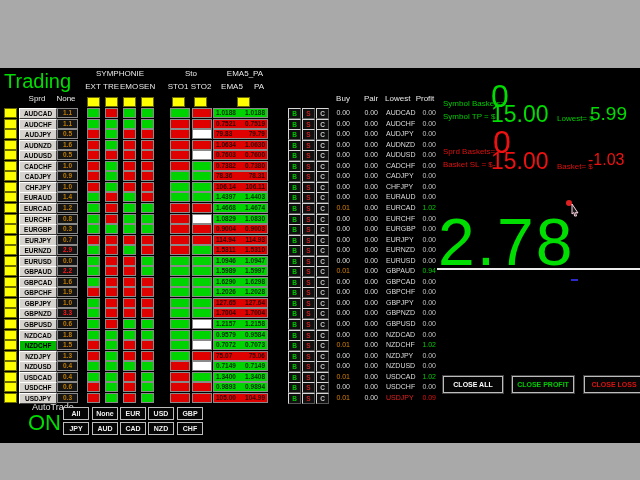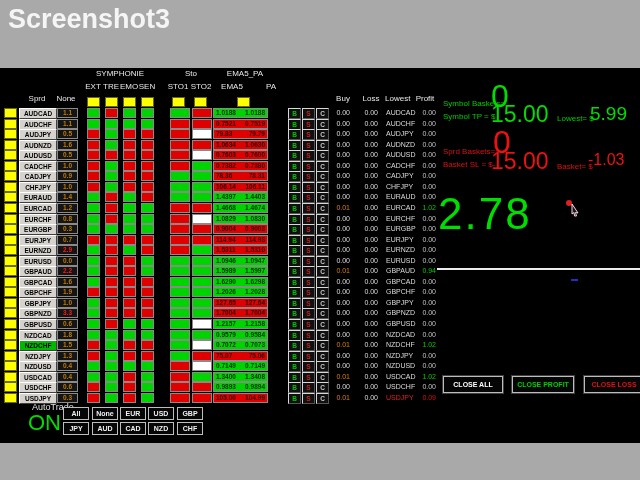--- a/index.html
+++ b/index.html
@@ -46,41 +46,41 @@
             text-align:center;line-height:15px;border:1px solid #bdbdbd;box-shadow:0 0 0 1px #404040;}
   .filterbtn{position:absolute;width:24px;height:11px;background:#060606;color:#f0f0f0;font-size:7px;font-weight:bold;
              text-align:center;line-height:11px;border:1px solid #bdbdbd;}
   #divider{left:437px;top:268px;width:203px;height:2px;background:#ececec;}
   #bluetick{left:571px;top:279px;width:7px;height:2px;background:#2a2acc;}
 </style>
 </head>
 <body>
 
 <div id="screen">
-  <div class="abs" id="title">Screenshot3</div>
   <div class="abs" id="panel"></div>
 
+  <div class="abs" id="trading">Trading</div>
 
   <div class="abs hdr" style="left:88px;top:69px;width:64px;">SYMPHONIE</div>
   <div class="abs hdr" style="left:176px;top:69px;width:30px;">Sto</div>
   <div class="abs hdr" style="left:219px;top:69px;width:52px;">EMA5_PA</div>
 
   <div class="abs hdr2" style="left:83px;top:82px;width:20px;">EXT</div>
   <div class="abs hdr2" style="left:101px;top:82px;width:20px;">TRE</div>
   <div class="abs hdr2" style="left:119px;top:82px;width:20px;">EMO</div>
   <div class="abs hdr2" style="left:137px;top:82px;width:20px;">SEN</div>
   <div class="abs hdr2" style="left:166px;top:82px;width:24px;">STO1</div>
   <div class="abs hdr2" style="left:189px;top:82px;width:24px;">STO2</div>
   <div class="abs hdr2" style="left:219px;top:82px;width:26px;">EMA5</div>
-  <div class="abs hdr2" style="left:262px;top:82px;width:18px;">PA</div>
+  <div class="abs hdr2" style="left:250px;top:82px;width:18px;">PA</div>
 
   <div class="abs hdr2" style="left:22px;top:94px;width:30px;">Sprd</div>
   <div class="abs hdr2" style="left:52px;top:94px;width:28px;">None</div>
   <div class="abs hdr2" style="left:330px;top:94px;width:26px;">Buy</div>
-  <div class="abs hdr2" style="left:358px;top:94px;width:26px;">Loss</div>
+  <div class="abs hdr2" style="left:358px;top:94px;width:26px;">Pair</div>
   <div class="abs hdr2" style="left:385px;top:94px;width:40px;text-align:left;">Lowest</div>
   <div class="abs hdr2" style="left:412px;top:94px;width:26px;">Profit</div>
 
   <div id="colToggles">
       <div class="abs ysq" style="left: 87px; top: 97px;"></div>
       <div class="abs ysq" style="left: 105px; top: 97px;"></div>
       <div class="abs ysq" style="left: 123px; top: 97px;"></div>
       <div class="abs ysq" style="left: 141px; top: 97px;"></div>
       <div class="abs ysq" style="left: 172px; top: 97px;"></div>
       <div class="abs ysq" style="left: 194px; top: 97px;"></div>
@@ -712,21 +712,21 @@
   <div class="abs glab" style="left:557px;top:114px;">Lowest= $</div>
   <div class="abs gbig" style="left:590px;top:104px;font-size:19px;line-height:1;">5.99</div>
 
   <div class="abs rbig" style="left:493px;top:126px;font-size:32px;line-height:1;">0</div>
   <div class="abs rlab" style="left:443px;top:147px;">Sprd Baskets=</div>
   <div class="abs rbig" style="left:491px;top:150px;font-size:23px;line-height:1;">15.00</div>
   <div class="abs rlab" style="left:443px;top:160px;">Basket SL = $-</div>
   <div class="abs rlab" style="left:557px;top:162px;">Basket= $</div>
   <div class="abs rbig" style="left:588px;top:152px;font-size:16px;line-height:1;">-1.03</div>
 
-  <div class="abs gbig" style="left:438px;top:192px;font-size:44px;line-height:1;letter-spacing:2px;">2.78</div>
+  <div class="abs gbig" style="left:438px;top:209px;font-size:66px;line-height:1;letter-spacing:2px;">2.78</div>
 
   <svg class="abs" style="left:565px;top:199px;" width="16" height="18">
     <circle cx="4" cy="4" r="3" fill="#e02020"></circle>
     <path d="M7 5 L13 14 L10.5 13.5 L11.5 17 L9.5 17 L9 13.5 L7 15 Z" fill="#1a1a1a" stroke="#ffd5e5" stroke-width="1"></path>
   </svg>
 
   <div class="abs" id="divider"></div>
   <div class="abs" id="bluetick"></div>
 
   <div class="abs closebtn" style="left:443px;top:376px;width:58px;color:#ffffff;">CLOSE ALL</div>

